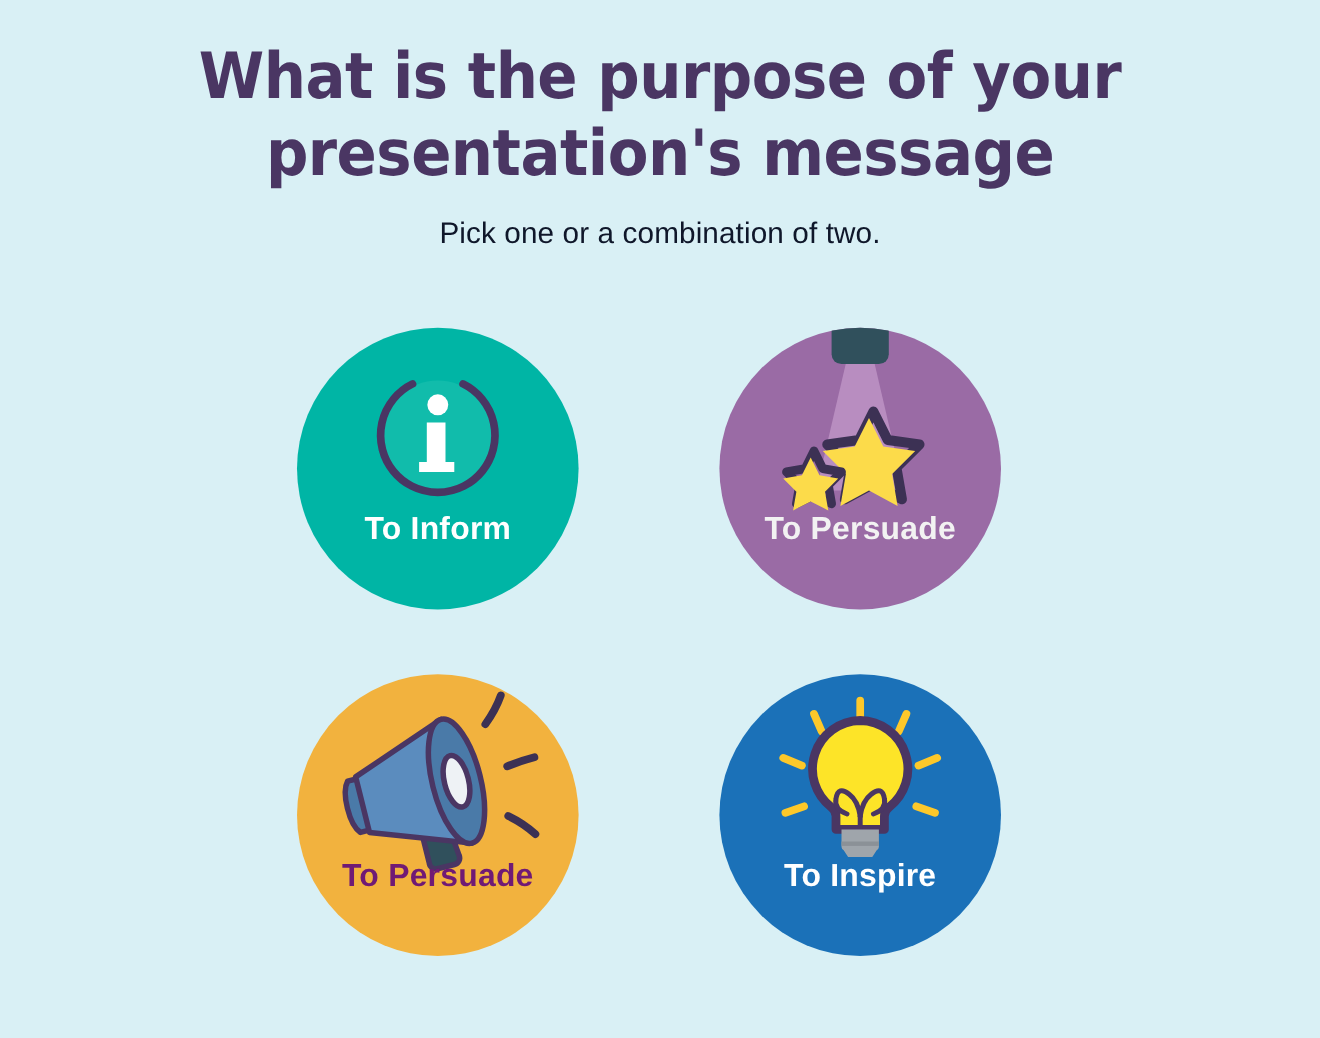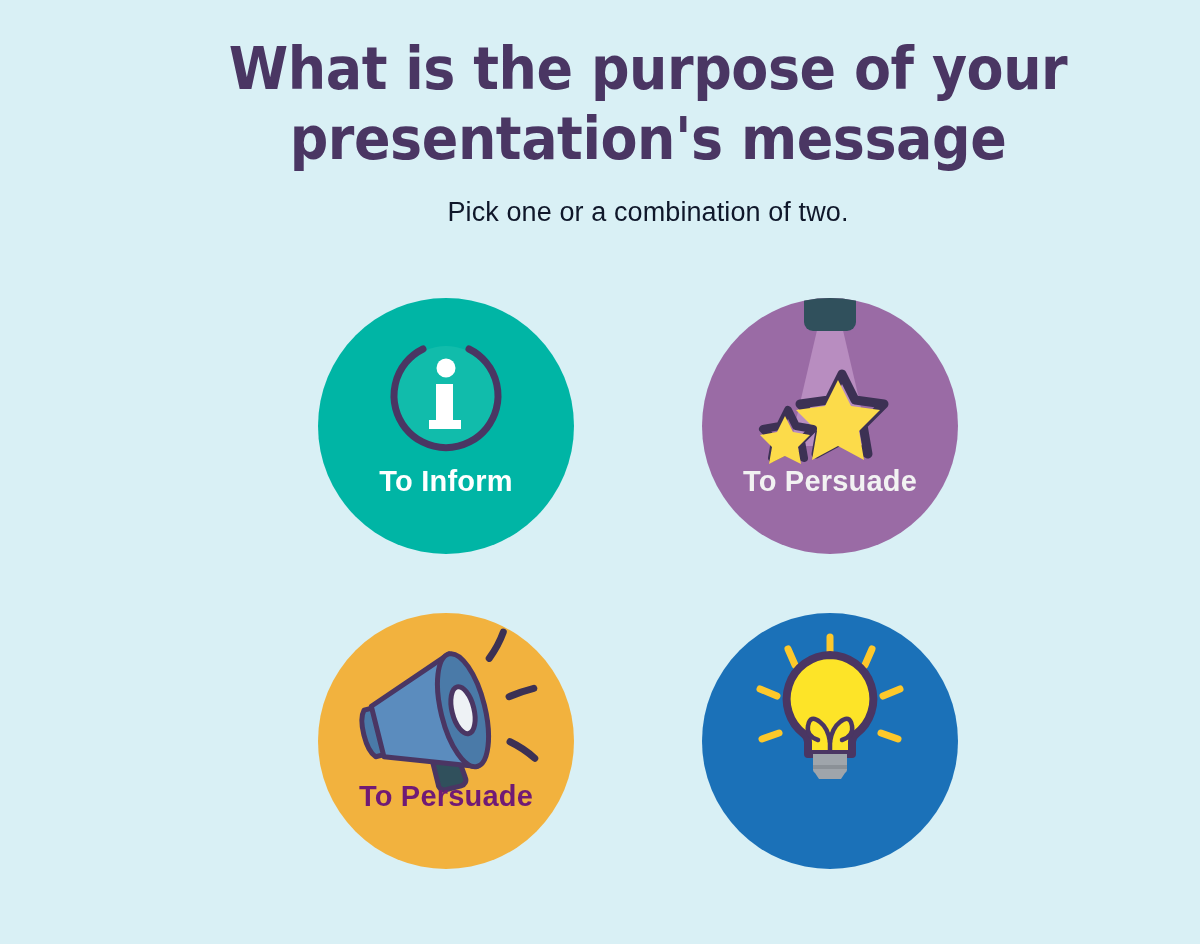--- a/index.html
+++ b/index.html
@@ -13,21 +13,20 @@
     background: #d9f0f5;
     font-family: "Liberation Sans", sans-serif;
     overflow: hidden;
   }
   .poster {
     position: relative;
     width: 966px;
     height: 944px;
     background: #d9f0f5;
     box-sizing: border-box;
-    margin-left: 48px;
   }
 
   
   .header {
     position: absolute;
     top: 34px;
     left: 0;
     width: 1200px;
     text-align: center;
   }
@@ -204,17 +203,18 @@
             <g fill="none" stroke="#4a3663" stroke-width="4.5" stroke-linecap="round" stroke-linejoin="round">
               <path d="M128 129 q-2 -14 -10 -20 q-10 -8 -12 4 q-2 10 10 14"></path>
               <path d="M128 129 q2 -14 10 -20 q10 -8 12 4 q2 10 -10 14"></path>
               <path d="M128 129 v14"></path>
             </g>
 
             <path d="M111 141 h34 v16 a4 4 0 0 1 -2 3 l-4 6 h-22 l-4 -6 a4 4 0 0 1 -2 -3 z" fill="#9fa5ab"></path>
             <rect x="111" y="152" width="34" height="4" fill="#8b9197"></rect>
           </svg>
         </div>
+        <div class="circle-label" style="color: rgb(255, 255, 255);">To Inspire</div>
       </div>
     </div>
 
   </div>
 </div>
 
 </body></html>

